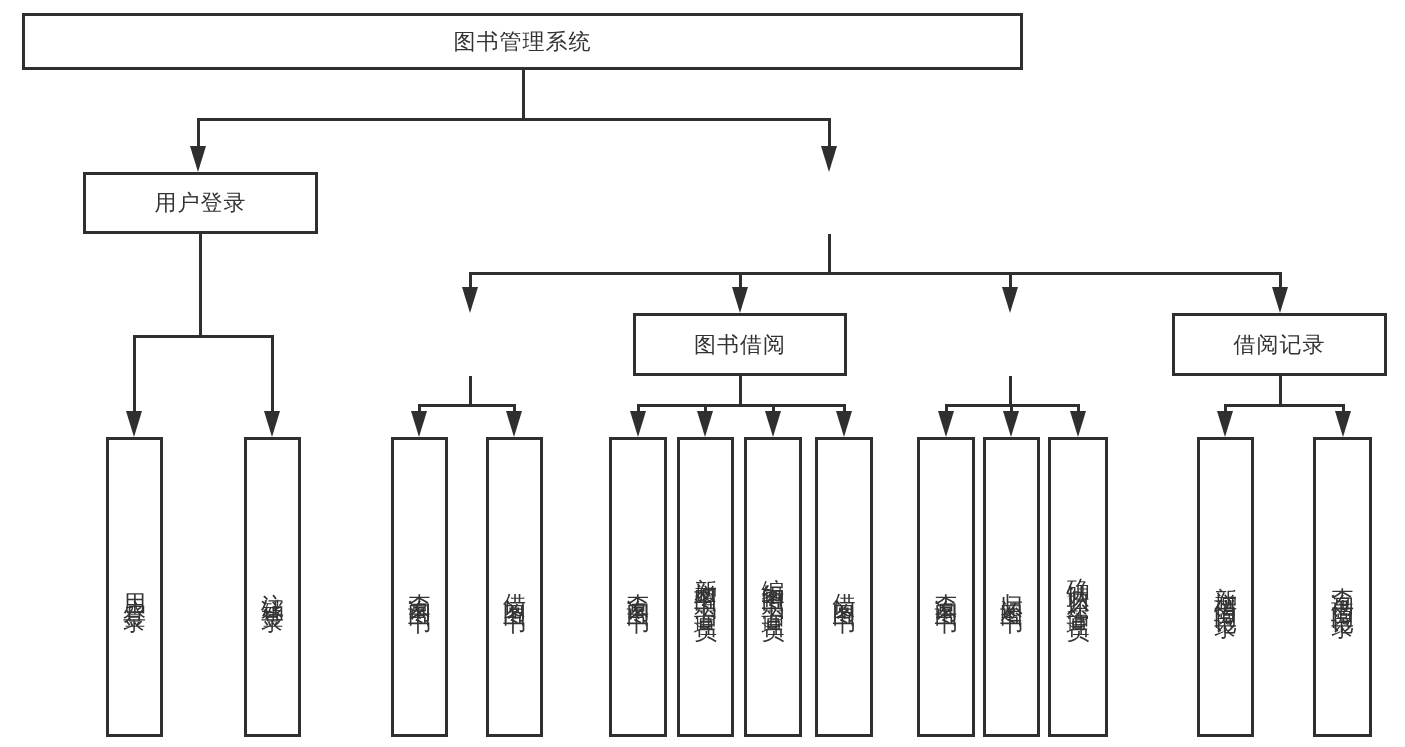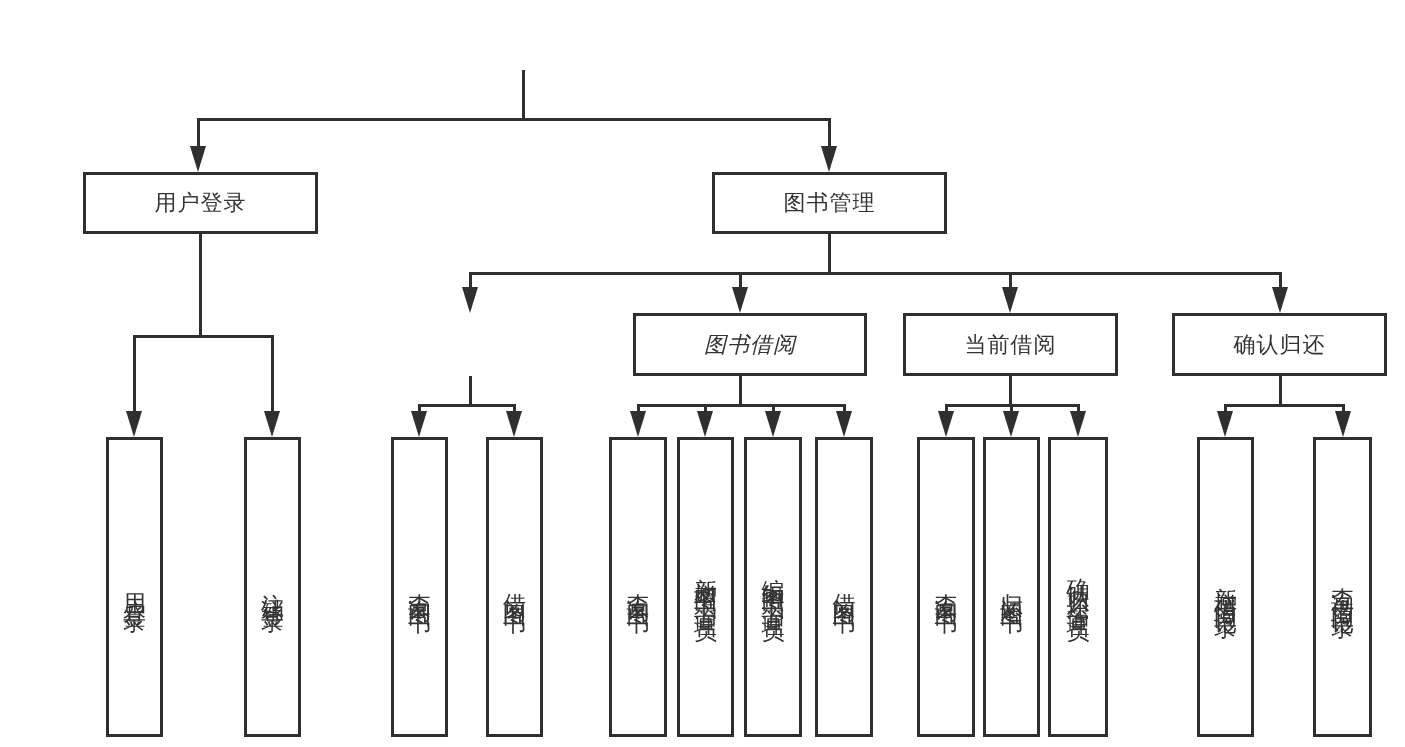--- a/index.html
+++ b/index.html
@@ -70,36 +70,33 @@
     z-index:10;
     opacity:.9;
     white-space:nowrap;
   }
 </style>
 </head>
 <body>
 
 <div id="canvas">
 
+  <div class="box" style="left:22px;top:13px;width:1001px;height:57px;">
+    <span class="h-label">图书管理系统</span>
+  </div>
 
   <div class="box" style="left:83px;top:172px;width:235px;height:62px;">
     <span class="h-label">用户登录</span>
   </div>
-  <div class="box" style="left:712px;top:172px;width:235px;height:62px;">
-    <span class="h-label">图书管理</span>
-  </div>
 
-  <div class="box" style="left:633px;top:313px;width:234px;height:63px;font-style:italic;">
+  <div class="box" style="left:633px;top:313px;width:214px;height:63px;">
     <span class="h-label">图书借阅</span>
   </div>
-  <div class="box" style="left:903px;top:313px;width:215px;height:63px;">
-    <span class="h-label">当前借阅</span>
-  </div>
   <div class="box" style="left:1172px;top:313px;width:215px;height:63px;">
-    <span class="h-label">确认归还</span>
+    <span class="h-label">借阅记录</span>
   </div>
 
   <div class="box" style="left:106px;top:437px;width:57px;height:300px;">
     <span class="v-label">用户登录</span>
   </div>
   <div class="box" style="left:244px;top:437px;width:57px;height:300px;">
     <span class="v-label">注销登录</span>
   </div>
 
   <div class="box" style="left:391px;top:437px;width:57px;height:300px;">

